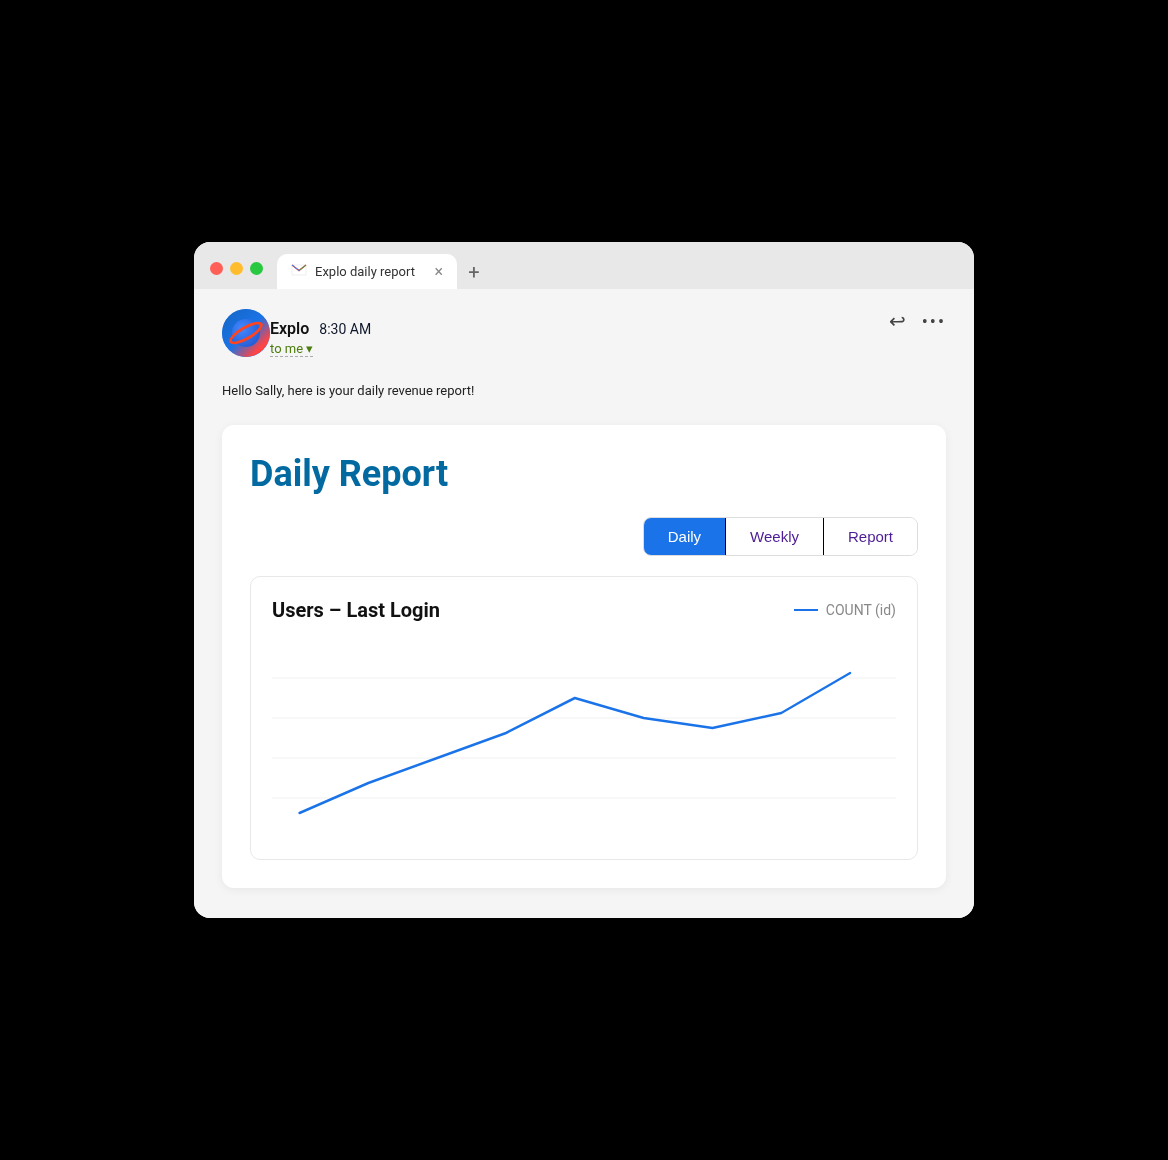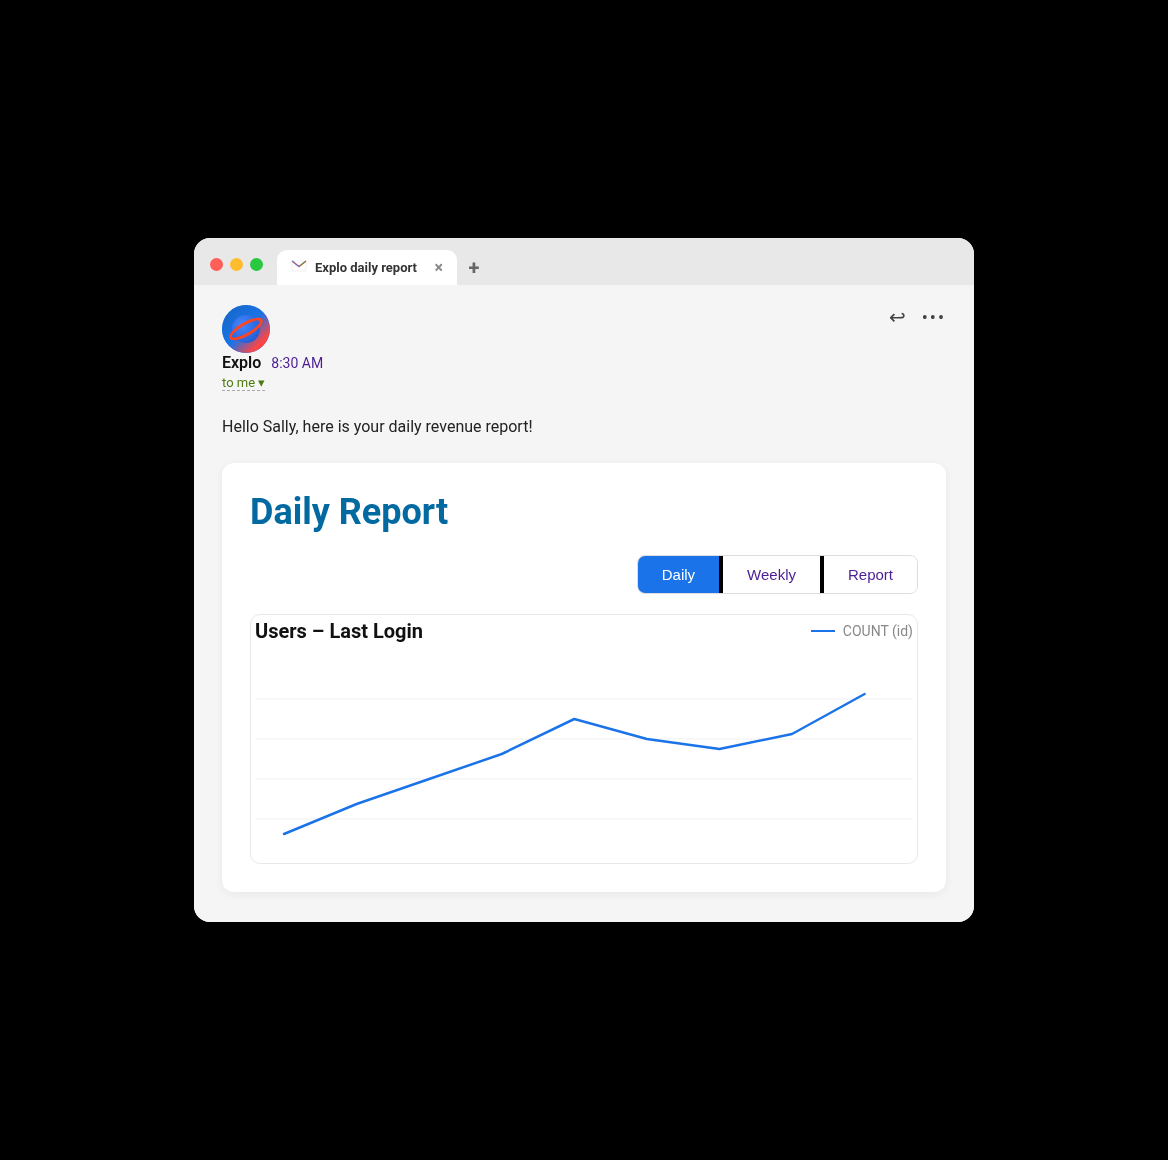--- a/index.html
+++ b/index.html
@@ -20,21 +20,20 @@
       overflow: hidden;
     }
 
     
     .title-bar {
       background: #e8e8e8;
       padding: 12px 16px 0;
       display: flex;
       align-items: flex-end;
       gap: 2px;
-      font-weight: bold;
     }
 
     .traffic-lights {
       display: flex;
       gap: 7px;
       align-items: center;
       padding-bottom: 14px;
       margin-right: 12px;
     }
 
@@ -105,22 +104,21 @@
     
     .email-header {
       display: flex;
       align-items: flex-start;
       justify-content: space-between;
       margin-bottom: 24px;
     }
 
     .sender-info {
       display: flex;
-      align-items: flex-start;
-      flex-direction: column;
+      align-items: flex-end;
     }
 
     .avatar {
       width: 48px;
       height: 48px;
       border-radius: 50%;
       background: #1a73e8;
       display: flex;
       align-items: center;
       justify-content: center;
@@ -180,21 +178,21 @@
     }
 
     .sender-name {
       font-size: 16px;
       font-weight: 600;
       color: #111;
     }
 
     .email-time {
       font-size: 14px;
-      color: #4c1d95;
+      color: #0f172a;
     }
 
     .to-me {
       font-size: 13px;
       color: #4d7c0f;
       display: flex;
       align-items: center;
       gap: 3px;
       cursor: pointer;
       border-bottom: 1px dashed #aaa;
@@ -214,21 +212,21 @@
     }
 
     .more-btn {
       font-size: 18px;
       color: #444;
       cursor: pointer;
       letter-spacing: 2px;
     }
 
     .email-body-text {
-      font-size: 16px;
+      font-size: 13px;
       color: #222;
       margin-bottom: 24px;
       line-height: 1.5;
     }
 
     
     .report-card {
       background: #fff;
       border-radius: 12px;
       padding: 28px;
@@ -265,28 +263,28 @@
       color: #4c1d95;
       font-weight: 500;
     }
 
     .toggle-btn.active {
       background: #1a73e8;
       color: #fff;
     }
 
     .toggle-btn:not(:last-child) {
-      border-right: 4px solid #000000;
+      border-right: 1px solid #000000;
     }
 
     
     .chart-section {
       border: 1px solid #e8e8e8;
       border-radius: 10px;
-      padding: 4px;
+      padding: 21px;
     }
 
     .chart-header {
       display: flex;
       align-items: center;
       justify-content: space-between;
       margin-bottom: 16px;
     }
 
     .chart-title {

